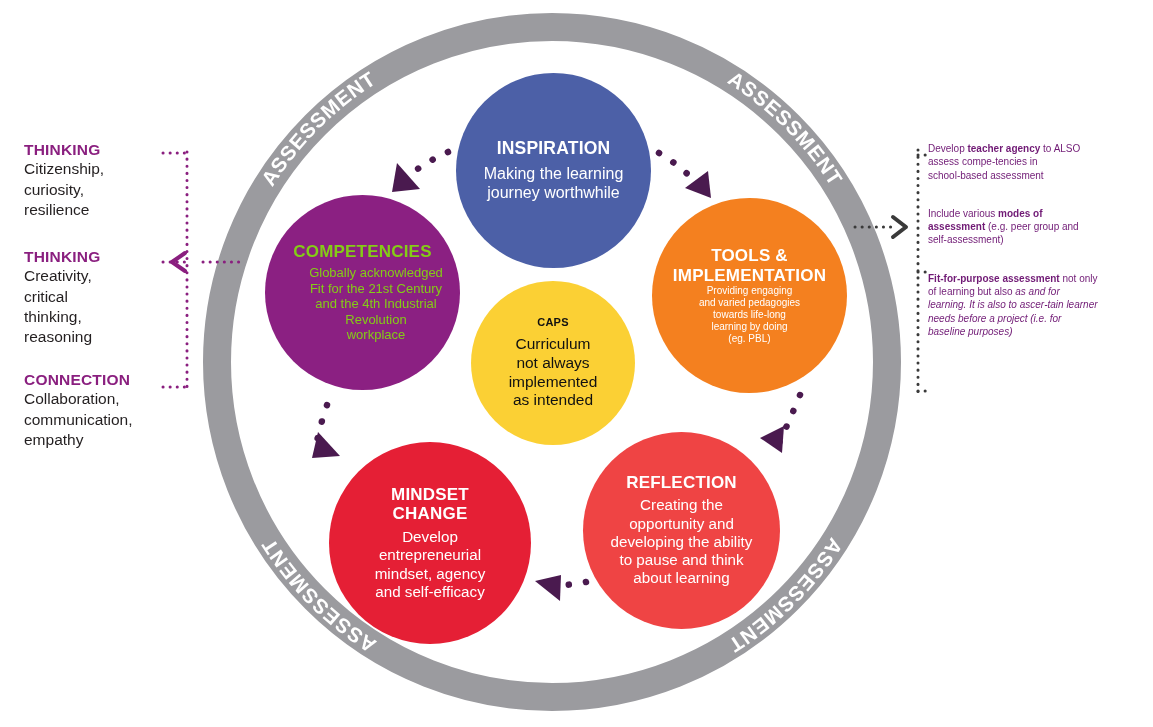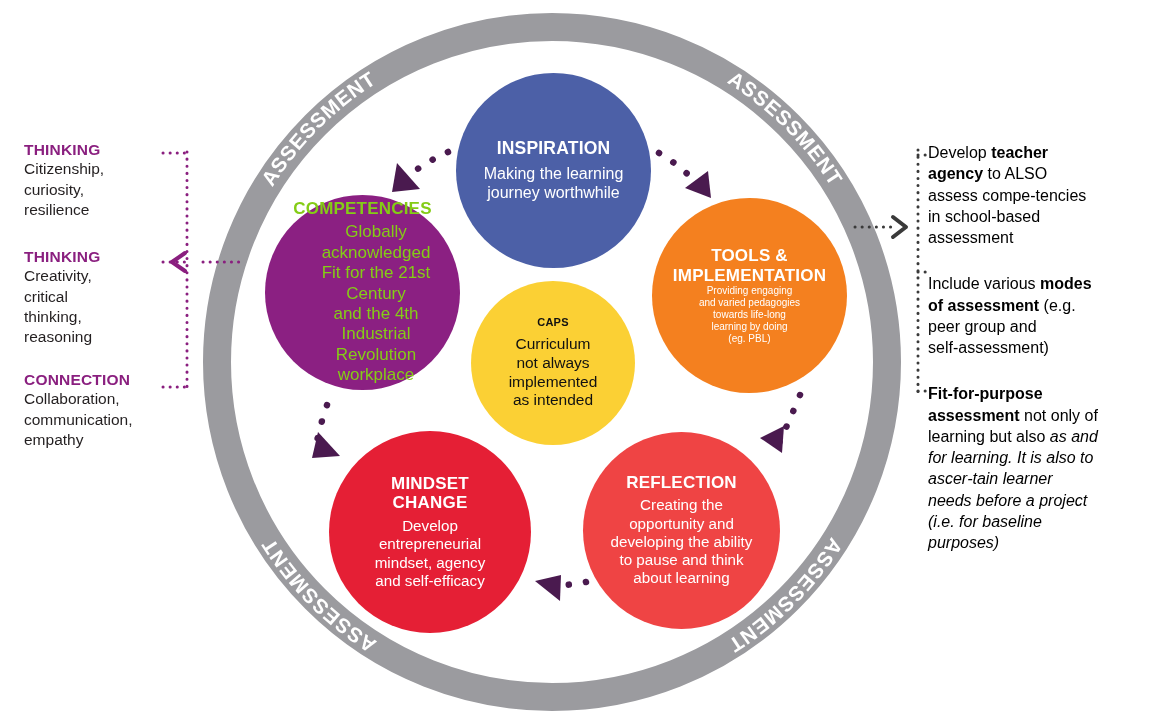--- a/index.html
+++ b/index.html
@@ -9,44 +9,44 @@
 
   
   .side-panel{position:absolute;}
   #left-panel{left:24px;top:140px;width:165px;}
   #right-panel{left:928px;top:142px;width:170px;}
 
   .blk{margin-bottom:20px;}
   .blk-head{color:#8a1f7f;font-weight:bold;font-size:15.5px;letter-spacing:.2px;line-height:1.25;}
   .blk-body{color:#231f20;font-size:15.5px;line-height:1.32;}
 
-  .rblk{font-size:16px;line-height:1.33;color:#000000;margin-bottom:20px;}
+  .rblk{font-size:10px;line-height:1.33;color:#701a75;margin-bottom:20px;}
   .rblk b{font-weight:bold;}
   .rblk i{font-style:italic;}
   #ringsvg{position:absolute;left:0;top:0;}
 
   .bubble{position:absolute;border-radius:50%;display:flex;flex-direction:column;
           align-items:center;justify-content:center;text-align:center;box-sizing:border-box;}
   .bubble .ttl{font-weight:bold;line-height:1.12;letter-spacing:.2px;}
   .bubble .dsc{line-height:1.2;}
 
   
   #b-inspiration{left:456px;top:73px;width:195px;height:195px;background:#4c60a7;color:#fff;padding:0 10px;}
   #b-inspiration .ttl{font-size:17.5px;margin-bottom:5px;}
   #b-inspiration .dsc{font-size:16px;}
 
   #b-competencies{left:265px;top:195px;width:195px;height:195px;background:#8b2082;color:#84cc16;padding:0 6px;}
   #b-competencies .ttl{font-size:17px;margin-bottom:4px;}
-  #b-competencies .dsc{font-size:17px;margin-left:27px;}
+  #b-competencies .dsc{font-size:13px;margin-left:27px;}
 
   #b-tools{left:652px;top:198px;width:195px;height:195px;background:#f4801f;color:#fff;padding:0 6px;}
   #b-tools .ttl{font-size:17px;margin-bottom:0;}
   #b-tools .dsc{font-size:10px;}
 
-  #b-mindset{left:329px;top:431px;width:202px;height:202px;background:#e51f35;color:#fff;padding:0 10px;}
+  #b-mindset{left:329px;top:442px;width:202px;height:202px;background:#e51f35;color:#fff;padding:0 10px;}
   #b-mindset .ttl{font-size:17px;margin-bottom:5px;}
   #b-mindset .dsc{font-size:15.2px;}
 
   #b-reflection{left:583px;top:432px;width:197px;height:197px;background:#ef4444;color:#fff;padding:0 4px;}
   #b-reflection .ttl{font-size:17px;margin-bottom:4px;}
   #b-reflection .dsc{font-size:15.2px;}
 
   #b-caps{left:471px;top:281px;width:164px;height:164px;background:#fbd034;color:#111;padding:0 8px;}
   #b-caps .ttl{font-size:11px;margin-bottom:7px;}
   #b-caps .dsc{font-size:15.5px;}

